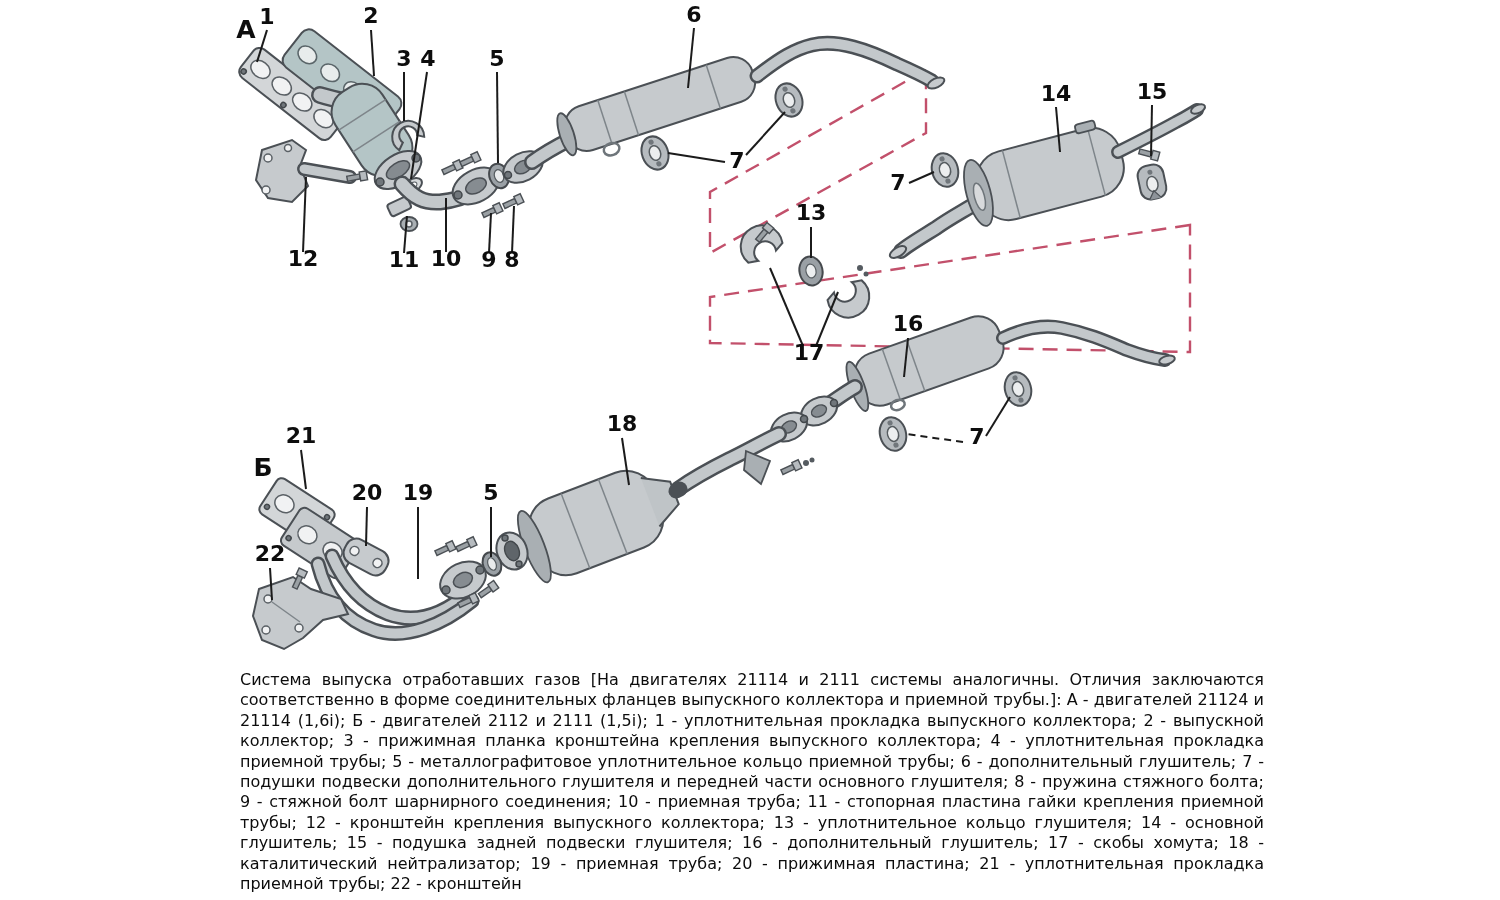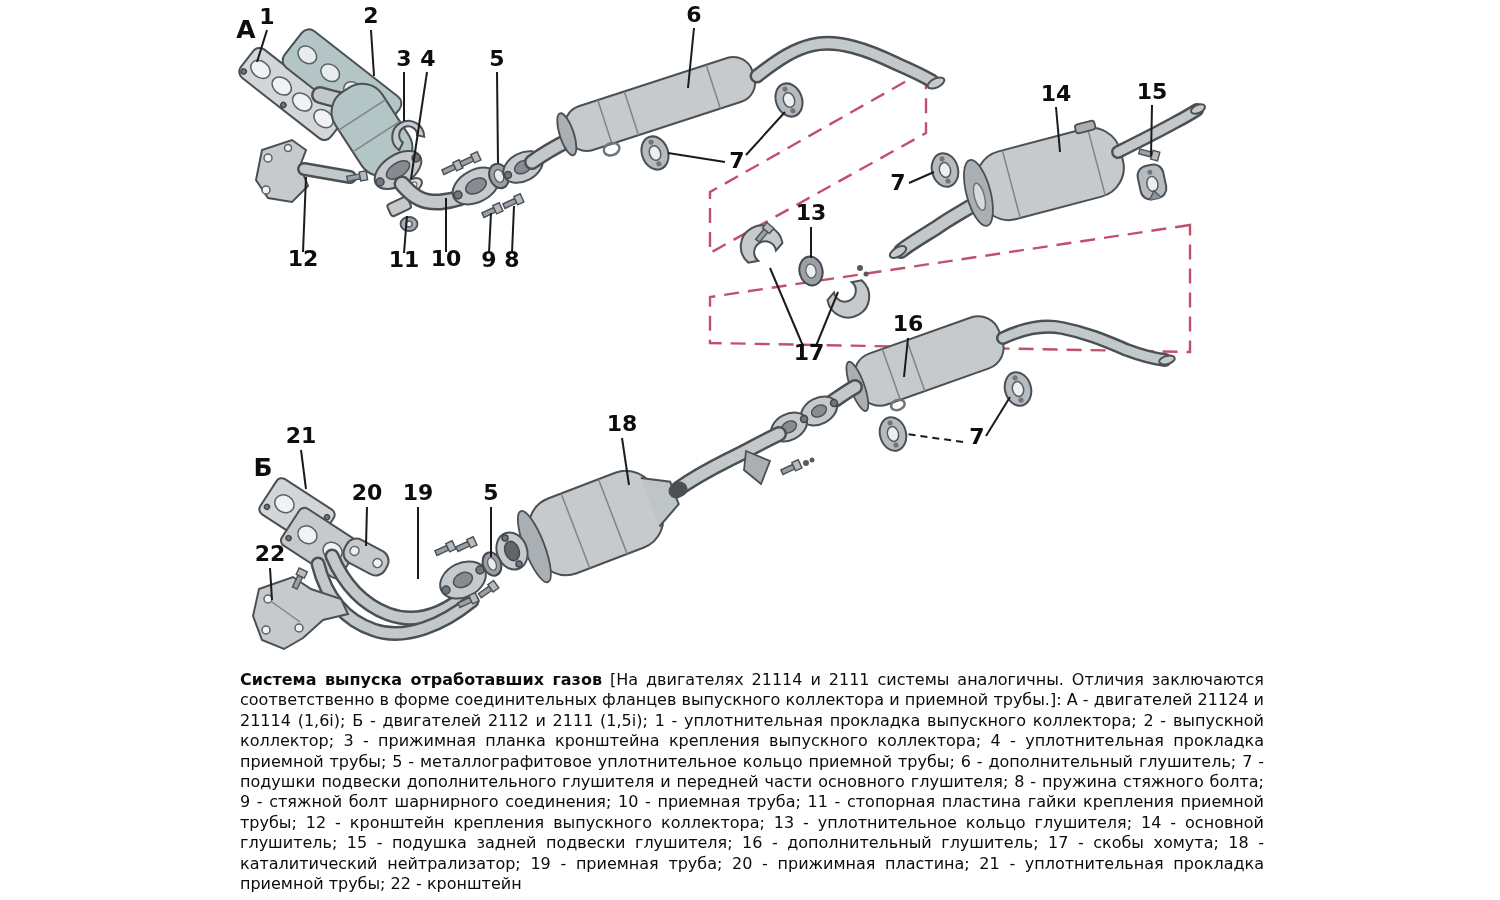--- a/index.html
+++ b/index.html
@@ -18,21 +18,21 @@
   .pipeO{fill:none;stroke:#4b5055;stroke-linecap:round;}
   .pipeI{fill:none;stroke:#c3c8cb;stroke-linecap:round;}
   .leader{stroke:#1b1b1b;stroke-width:2;fill:none;}
   .leader-dash{stroke:#1b1b1b;stroke-width:2;fill:none;stroke-dasharray:7 5;}
   .dash-zone{fill:none;stroke:#c2506b;stroke-width:2.4;stroke-dasharray:15 9;}
   .lbl{font:bold 22px "DejaVu Sans",sans-serif;fill:#0d0d0d;text-anchor:middle;}
   .lbl-big{font:bold 25px "DejaVu Sans",sans-serif;fill:#0d0d0d;text-anchor:middle;}
   
   .caption{position:absolute;left:240px;top:670px;width:1024px;
            font-size:16px;line-height:20.4px;color:#0c0c0c;text-align:justify;}
-  .cap-lead{font-weight:bold;}
+  .cap-lead{font-weight:normal;}
 </style>
 </head>
 <body>
 
 <div class="page">
 
 <svg class="diagram-svg" width="1500" height="665" viewBox="0 0 1500 665">
 
   <defs>
     <g id="hang">

